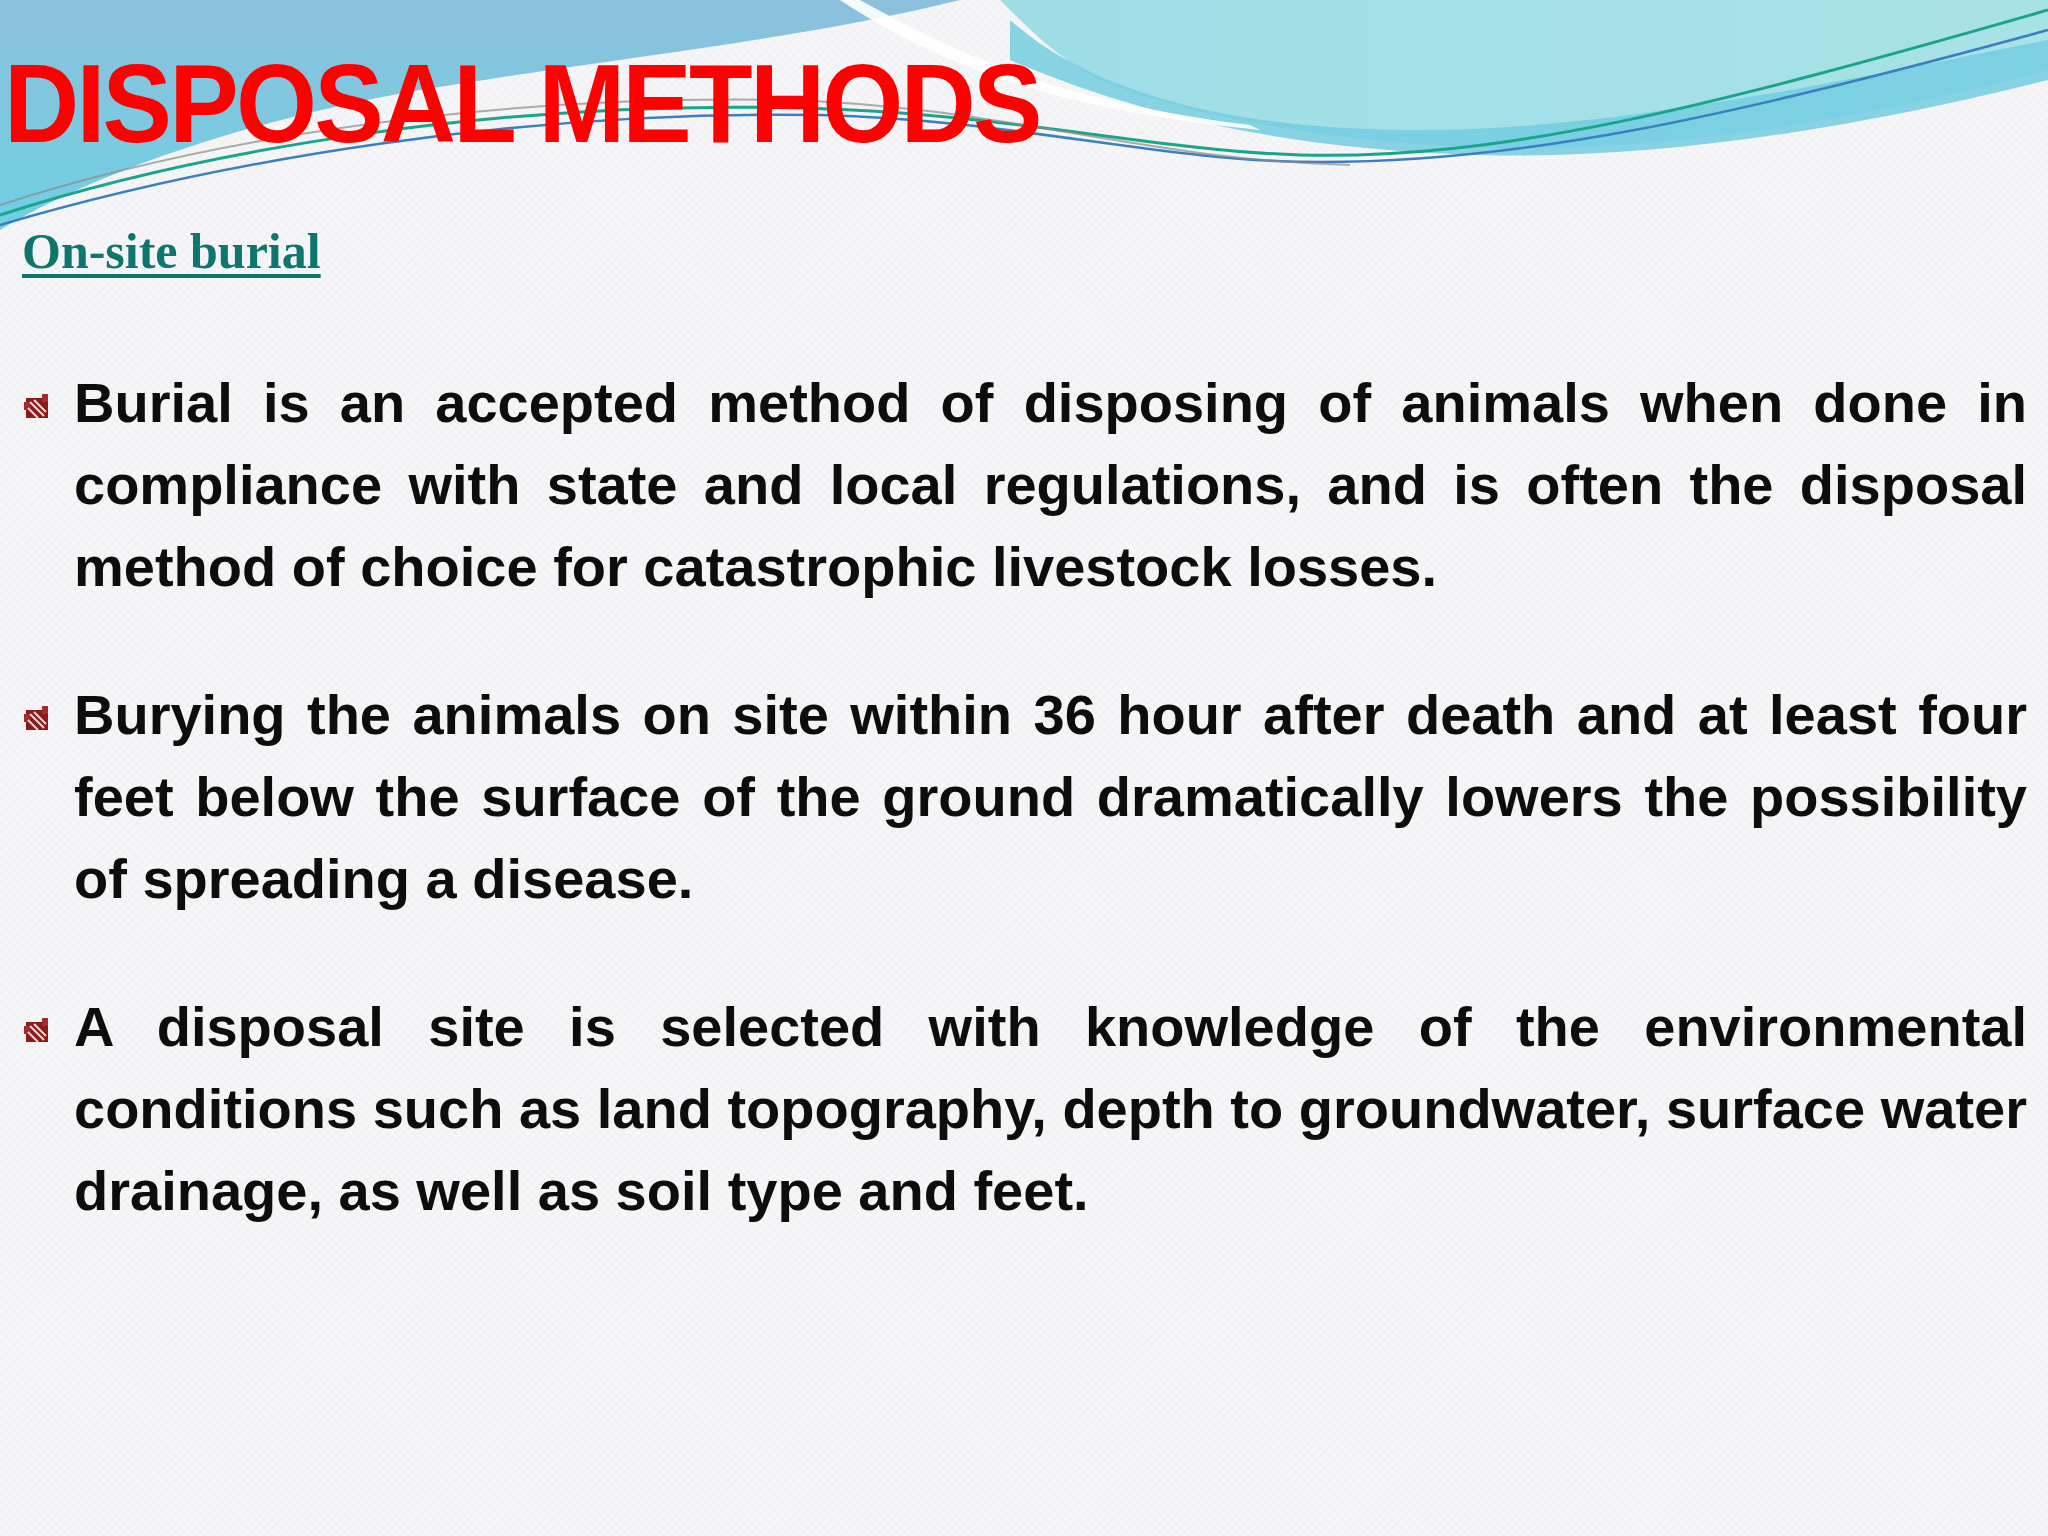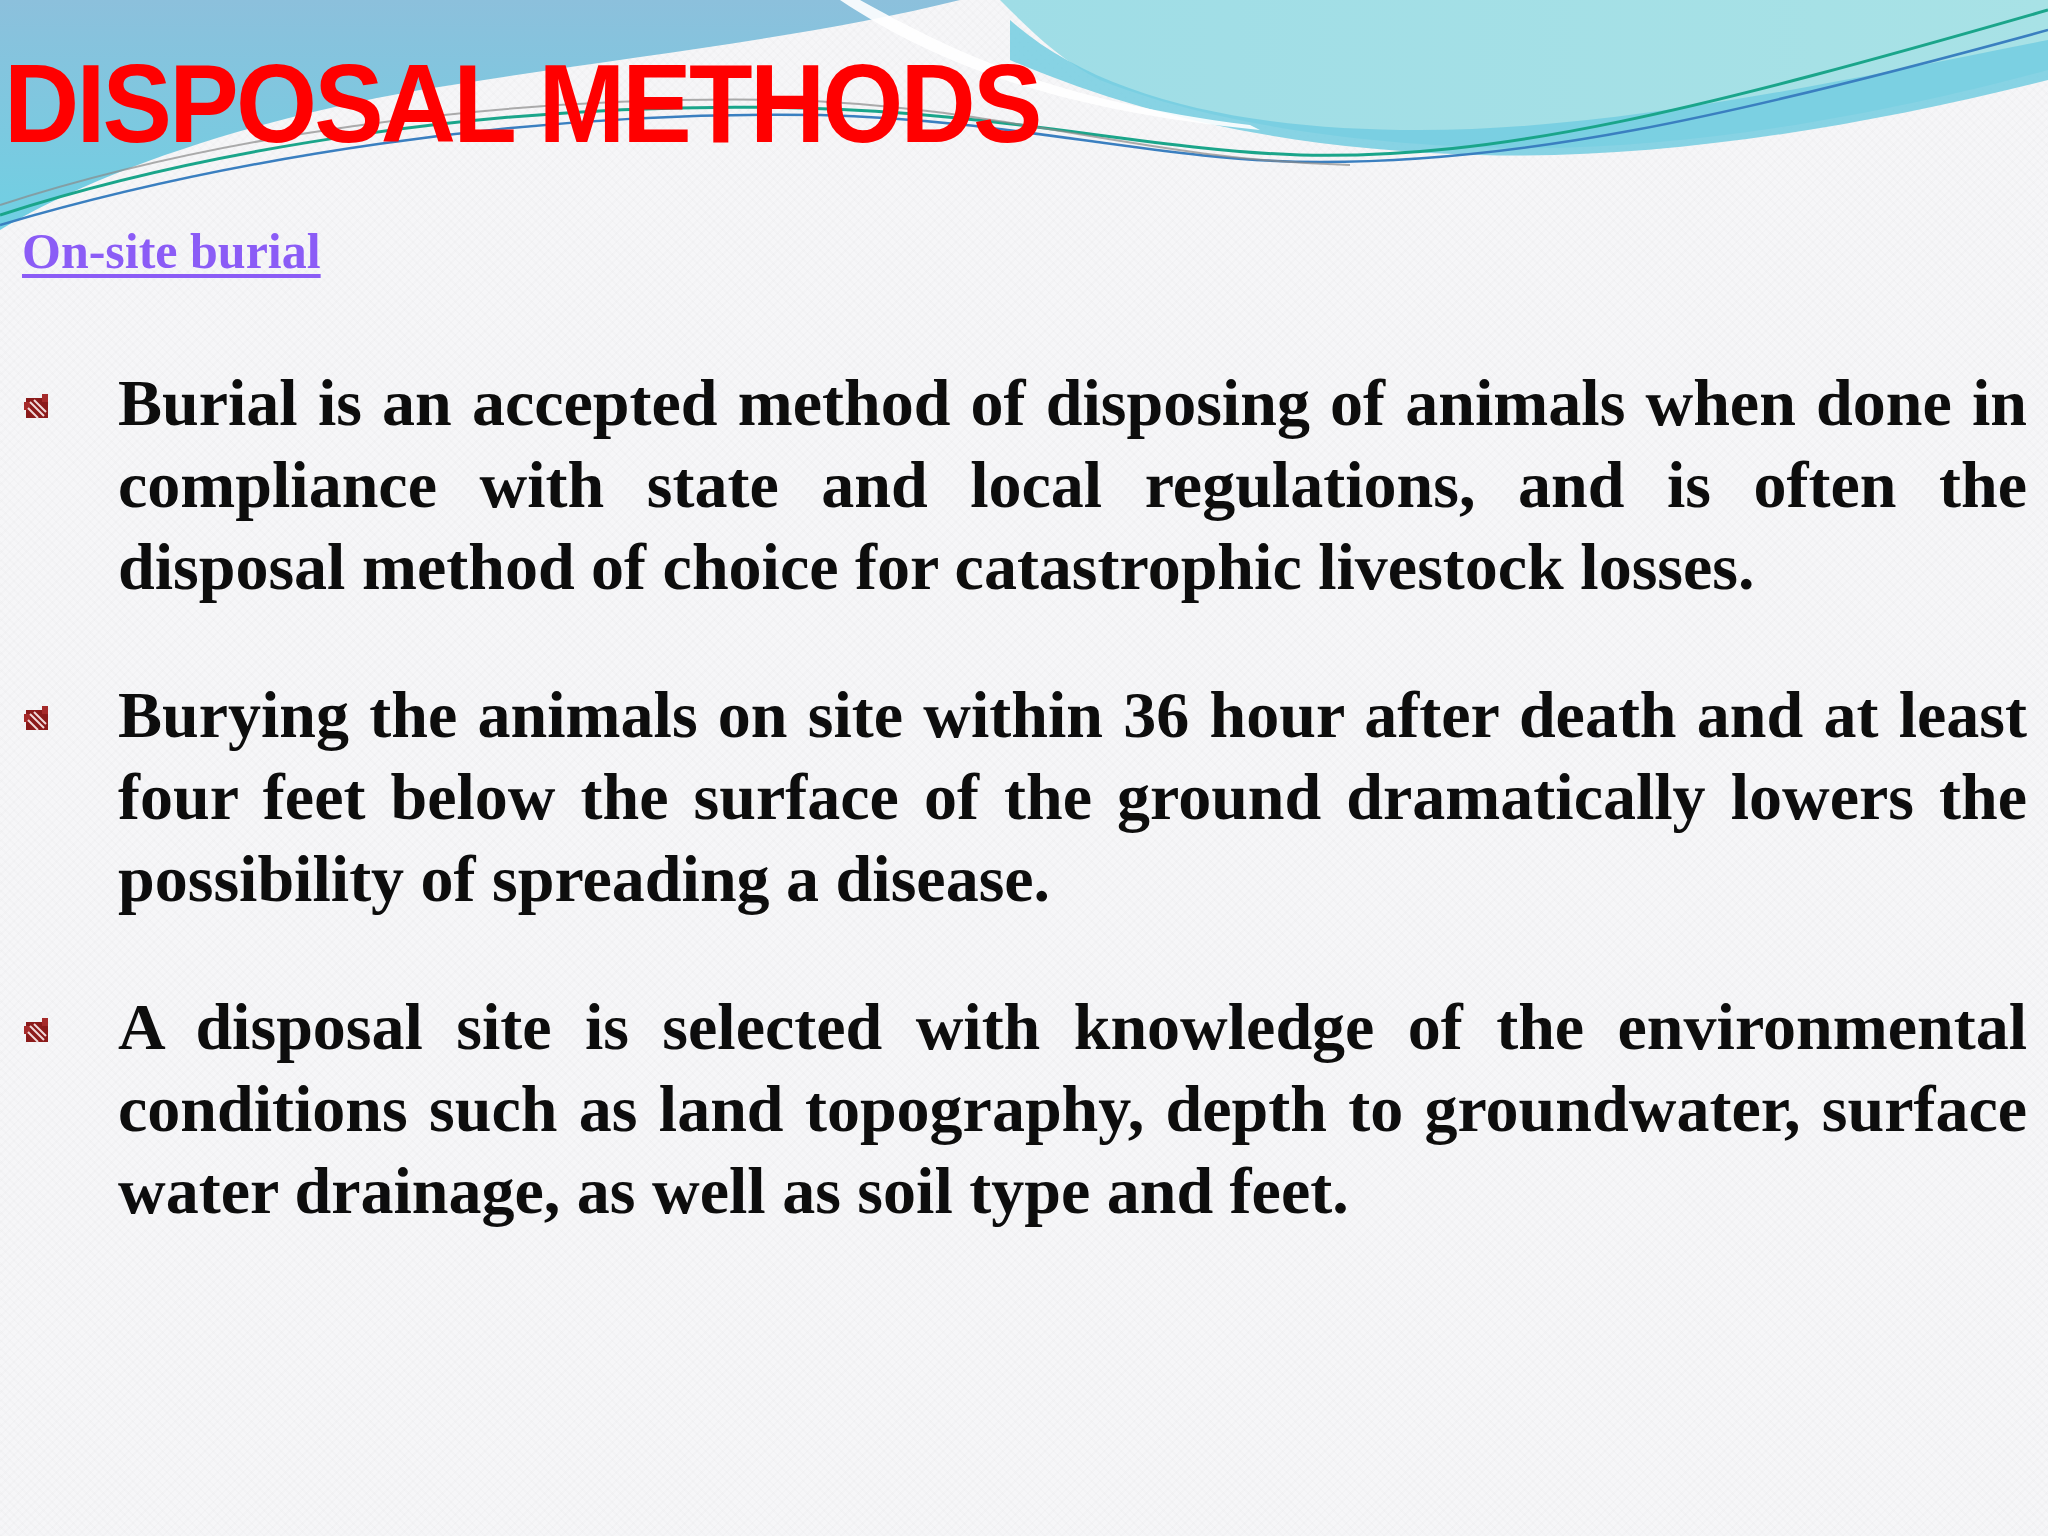--- a/index.html
+++ b/index.html
@@ -14,31 +14,30 @@
     .banner { position: absolute; left: 0; top: 0; width: 2048px; height: 260px; }
     .title {
       position: absolute; left: 4px; top: 48px; margin: 0;
       font-family: "Liberation Sans", sans-serif; font-weight: bold;
       font-size: 112px; line-height: 1; color: #ff0000;
       letter-spacing: -3px; transform: scaleX(0.93); transform-origin: left center;
     }
     .subtitle {
       position: absolute; left: 22px; top: 222px; margin: 0;
       font-family: "Liberation Serif", serif; font-weight: bold;
-      font-size: 50px; color: #8b5cf6; text-decoration: underline;
+      font-size: 50px; color: #0f766e; text-decoration: underline;
       text-decoration-thickness: 4px; text-underline-offset: 6px;
     }
     .bullets { position: absolute; left: 22px; top: 362px; width: 2005px; margin: 0; padding: 0; list-style: none; }
     .bullet { display: flex; align-items: flex-start; margin-bottom: 66px; }
     .bullet-icon { width: 30px; height: 30px; margin-top: 30px; margin-right: 22px; flex: none; }
     .bullet-text {
-      font-family: Liberation Serif, serif; font-weight: bold;
-      font-size: 66px; line-height: 82px; color: #0d0d0d; text-align: justify;
+      font-family: Liberation Sans, sans-serif; font-weight: bold;
+      font-size: 56px; line-height: 82px; color: #0d0d0d; text-align: justify;
       flex: 1;
-      margin-left: 44px;
     }
   </style>
 </head>
 <body>
 
 <svg class="banner" viewBox="0 0 2048 260" preserveAspectRatio="none">
   <defs>
     <linearGradient id="gA" x1="0" y1="0" x2="0" y2="1">
       <stop offset="0" stop-color="#8cc0dc"></stop>
       <stop offset="1" stop-color="#6fd0e3"></stop>

